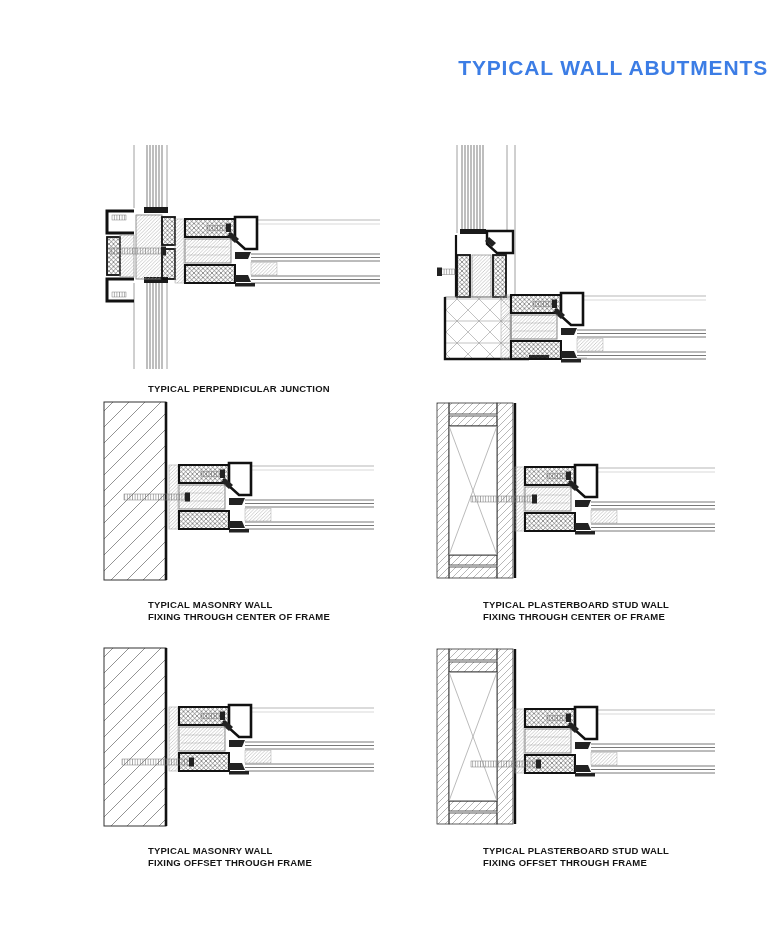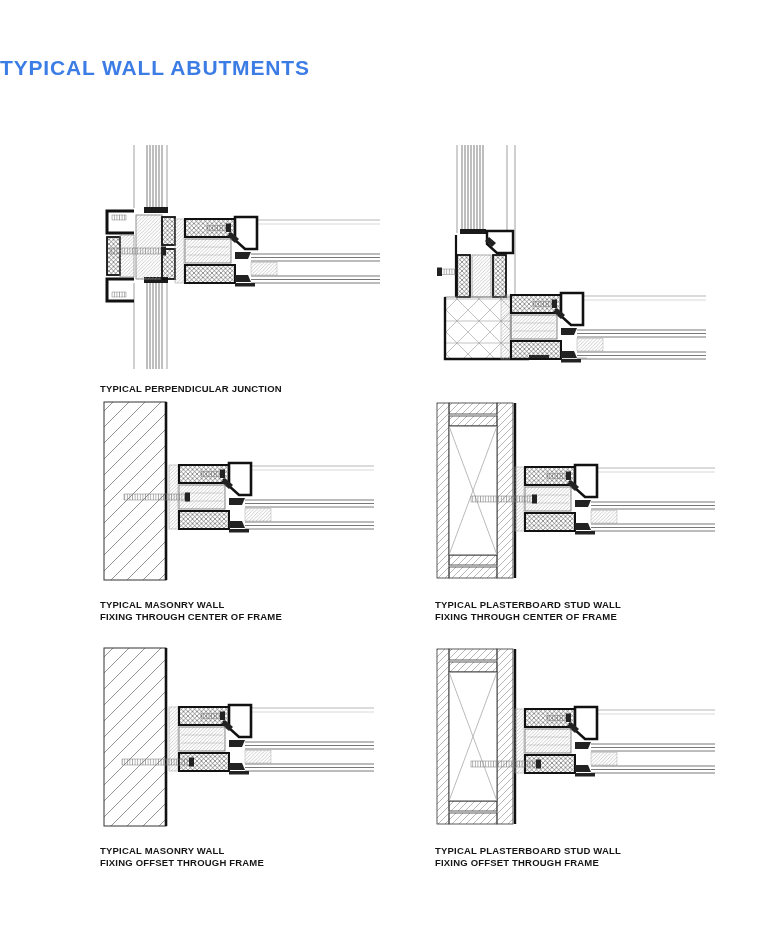--- a/index.html
+++ b/index.html
@@ -2,31 +2,31 @@
 <html><head>
 <meta charset="utf-8">
 <style>
   html,body{margin:0;padding:0;background:#ffffff;}
   .page{
     position:relative;width:768px;height:929px;background:#ffffff;
     font-family:"Liberation Sans",sans-serif;overflow:hidden;
   }
   .page-title{
     position:absolute;top:56px;left:0;width:768px;margin:0;
-    text-align:left;font-size:21px;font-weight:700;letter-spacing:0.04em;
+    text-align:right;font-size:21px;font-weight:700;letter-spacing:0.04em;
     color:#3c7de5;
   }
   figure.cell{position:absolute;margin:0;padding:0;}
   figure.cell svg{display:block;}
   figcaption{
     margin-top:8px;
     font-size:9.5px;font-weight:700;color:#151515;letter-spacing:0.02em;
     line-height:11.5px;text-transform:uppercase;
   }
-  figcaption span{display:block;}
+  figcaption span{display:block;margin-left:48px;}
   .defs-svg{position:absolute;width:0;height:0;}
 </style>
 </head>
 <body>
 
 <div class="page">
 
   <h1 class="page-title">TYPICAL WALL ABUTMENTS</h1>
 
   <svg class="defs-svg" aria-hidden="true">

